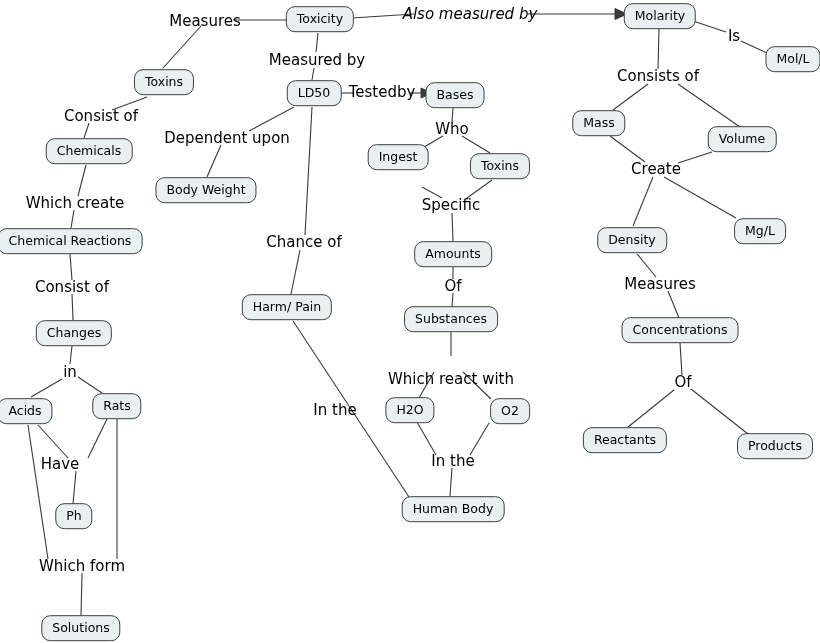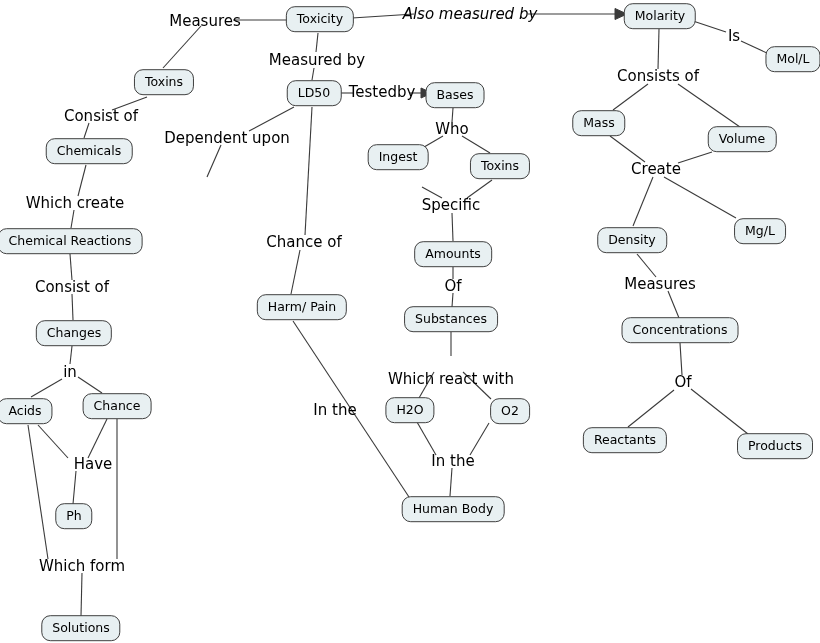--- a/index.html
+++ b/index.html
@@ -113,25 +113,26 @@
       <line x1="691" y1="389" x2="748" y2="434"></line>
       <polygon points="421,88 432,93 421,98"></polygon>
       <polygon points="615,8.5 627,14 615,19.5"></polygon>
     </svg>
 <div class="node" style="left: 320px; top: 19px;">Toxicity</div>
     <div class="node" style="left: 164px; top: 82px;">Toxins</div>
     <div class="node" style="left: 89px; top: 151px;">Chemicals</div>
     <div class="node" style="left: 70px; top: 241px;">Chemical Reactions</div>
     <div class="node" style="left: 74px; top: 333px;">Changes</div>
     <div class="node" style="left: 25px; top: 411px;">Acids</div>
-    <div class="node" style="left: 117px; top: 406px;">Chance</div>
+    <div class="node" style="left: 117px; top: 406px;">Rats</div>
     <div class="node" style="left: 74px; top: 516px;">Ph</div>
     <div class="node" style="left: 81px; top: 628px;">Solutions</div>
+    <div class="node" style="left: 206px; top: 190px;">Body Weight</div>
     <div class="node" style="left: 314px; top: 93px;">LD50</div>
-    <div class="node" style="left: 302px; top: 307px; text-align: right;">Harm/ Pain</div>
+    <div class="node" style="left: 287px; top: 307px; text-align: right;">Harm/ Pain</div>
     <div class="node" style="left: 455px; top: 95px;">Bases</div>
     <div class="node" style="left: 398px; top: 157px;">Ingest</div>
     <div class="node" style="left: 500px; top: 166px;">Toxins</div>
     <div class="node" style="left: 453px; top: 254px;">Amounts</div>
     <div class="node" style="left: 451px; top: 319px;">Substances</div>
     <div class="node" style="left: 410px; top: 410px;">H2O</div>
     <div class="node" style="left: 491px; top: 411px; margin-left: 19px;">O2</div>
     <div class="node" style="left: 453px; top: 509px;">Human Body</div>
     <div class="node" style="left: 660px; top: 16px; text-align: center;">Molarity</div>
     <div class="node" style="left: 793px; top: 59px;">Mol/L</div>
@@ -146,21 +147,21 @@
     <div class="edge-label" style="left: 317px; top: 60px;">Measured by</div>
     <div class="edge-label" style="left: 382px; top: 92px;">Testedby</div>
     <div class="edge-label" style="left: 470px; top: 14px; font-style: italic;">Also measured by</div>
     <div class="edge-label" style="left: 734px; top: 36px;">Is</div>
     <div class="edge-label" style="left: 658px; top: 76px;">Consists of</div>
     <div class="edge-label" style="left: 101px; top: 116px;">Consist of</div>
     <div class="edge-label" style="left: 227px; top: 138px;">Dependent upon</div>
     <div class="edge-label" style="left: 75px; top: 203px;">Which create</div>
     <div class="edge-label" style="left: 72px; top: 287px;">Consist of</div>
     <div class="edge-label" style="left: 70px; top: 372px;">in</div>
-    <div class="edge-label" style="left: 93px; top: 464px;">Have</div>
+    <div class="edge-label" style="left: 60px; top: 464px;">Have</div>
     <div class="edge-label" style="left: 82px; top: 566px;">Which form</div>
     <div class="edge-label" style="left: 304px; top: 242px;">Chance of</div>
     <div class="edge-label" style="left: 335px; top: 410px;">In the</div>
     <div class="edge-label" style="left: 452px; top: 129px;">Who</div>
     <div class="edge-label" style="left: 451px; top: 205px;">Specific</div>
     <div class="edge-label" style="left: 453px; top: 286px;">Of</div>
     <div class="edge-label" style="left: 451px; top: 367px; margin-top: 12px;">Which react with</div>
     <div class="edge-label" style="left: 453px; top: 461px;">In the</div>
     <div class="edge-label" style="left: 656px; top: 169px;">Create</div>
     <div class="edge-label" style="left: 660px; top: 284px;">Measures</div>

